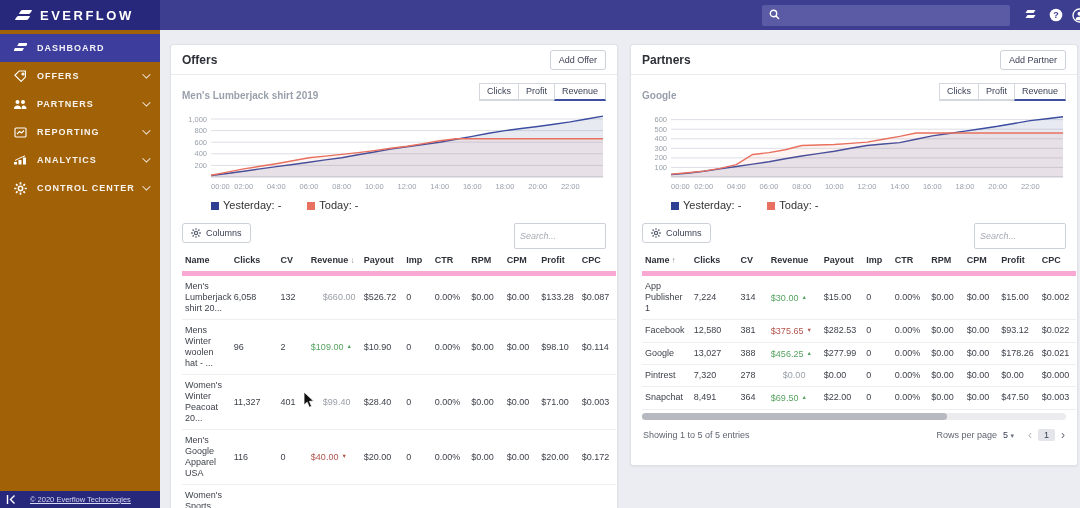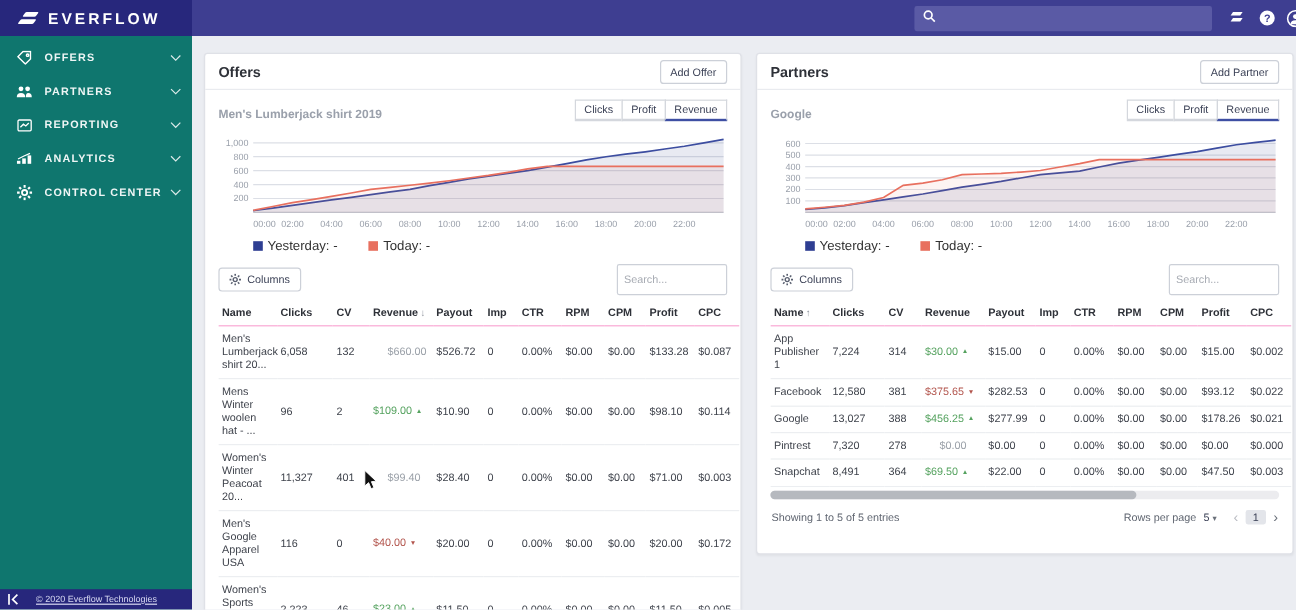--- a/index.html
+++ b/index.html
@@ -1,21 +1,21 @@
 <!DOCTYPE html>
 <html><head>
 <meta charset="utf-8">
 <style>
   * { box-sizing: border-box; margin: 0; padding: 0; }
   html,body { width:1080px; height:508px; overflow:hidden; }
   body { font-family:"Liberation Sans", sans-serif; background:#ebedf2; }
   .app { display:flex; width:1080px; height:508px; }
 
   
-  .sidebar { width:160px; height:508px; background:#0f766e; color:#fff; flex-shrink:0; position:relative; }
+  .sidebar { width:160px; height:508px; background:#a16207; color:#fff; flex-shrink:0; position:relative; }
   .logo-area { height:30px; background:#27277c; display:flex; align-items:center; padding-left:16px; }
   .logo-mark i { display:block; width:13px; height:4px; background:#fff; transform:skewX(-35deg); margin:2px 0; border-radius:1px; }
   .logo-mark i:first-child { margin-left:4px; width:11px; }
   .logo-text { font-size:13px; font-weight:bold; letter-spacing:2.5px; margin-left:9px; }
   .nav { padding-top:4px; }
   .nav-item { height:28px; display:flex; align-items:center; padding:0 12px 0 13px; font-size:9px; font-weight:bold; letter-spacing:1px; color:rgba(255,255,255,.93); cursor:pointer; }
   .nav-item.active { background:#3d3d9d; }
   .nav-icon { width:14px; height:14px; margin-right:10px; display:flex; align-items:center; justify-content:center; }
   .nav-icon svg { display:block; }
   .chev { margin-left:auto; width:6px; height:6px; border-right:1.5px solid rgba(255,255,255,.85); border-bottom:1.5px solid rgba(255,255,255,.85); transform:rotate(45deg) translateY(-2px); }
@@ -39,27 +39,27 @@
   .panel-title { font-size:12px; font-weight:bold; color:#2e3138; }
   .btn { border:1px solid #ccd0d8; border-radius:3px; background:#fff; font-size:9px; color:#3c4257; padding:4px 8px; cursor:pointer; font-family:inherit; }
   .chart-head { display:flex; justify-content:space-between; align-items:flex-end; padding:8px 11px 0; height:26px; }
   .chart-title { font-size:10px; font-weight:bold; color:#9aa0ab; }
   .tab-group { display:flex; }
   .tab { border:1px solid #d4d7dd; border-bottom:2px solid #d4d7dd; padding:2px 7px 3px; font-size:9px; color:#3c4257; background:#fff; margin-left:-1px; cursor:pointer; font-family:inherit; }
   .tab.active { border-bottom:2px solid #3e4fa3; }
   .chart-mount { padding:4px 6px 0; height:90px; }
   .legend { display:flex; gap:26px; padding:6px 12px 2px 40px; height:24px; font-size:11px; color:#333; align-items:center; }
   .legend-swatch { width:8px; height:8px; display:inline-block; margin-right:4px; vertical-align:-1px; }
-  .toolbar { display:flex; justify-content:space-between; align-items:center; padding:8px 11px 6px; height:34px; }
+  .toolbar { display:flex; justify-content:space-between; align-items:flex-start; padding:8px 11px 6px; height:34px; }
   .columns-btn { display:flex; align-items:center; gap:5px; }
-  .tbl-search { width:92px; height:18px; border:1px solid #ccd0d8; border-radius:2px; font-size:9px; padding:12px 5px; color:#666; outline:none; font-family:inherit; }
+  .tbl-search { width:92px; height:18px; border:1px solid #ccd0d8; border-radius:2px; font-size:9px; padding:12px 5px; color:#666; outline:none; font-family:inherit;font-style:italic; }
   .tbl-search::placeholder { color:#a7abb3; }
   .table-wrap { margin-left:11px; overflow:hidden; width:434px; }
   table { border-collapse:collapse; table-layout:fixed; width:470px; }
-  th { text-align:left; font-size:9px; font-weight:bold; color:#2e3138; padding:6px 3px; border-bottom:1px solid #f9a8d4; cursor:pointer; white-space:nowrap; }
+  th { text-align:left; font-size:9px; font-weight:bold; color:#2e3138; padding:6px 3px; border-bottom:5px solid #f9a8d4; cursor:pointer; white-space:nowrap; }
   td { text-align:left; font-size:9px; color:#3f434c; padding:5px 3px; border-bottom:1px solid #eceef1; vertical-align:middle; line-height:11px; }
   .sort-arr { color:#8a8f99; font-size:8px; margin-left:2px; }
   .rev-none { color:#9aa0a8;padding-left:12px; }
   .rev-up { color:#55a25f; }
   .rev-down { color:#b2544c; }
   .arr { font-size:5.5px; margin-left:3px; vertical-align:1.5px; }
   .hscroll { height:7px; background:#ececef; border-radius:4px; margin:3px 11px 0; position:relative; }
   .hscroll .thumb { position:absolute; left:0; top:0; height:7px; width:72%; background:#b6b9bf; border-radius:4px; cursor:pointer; }
   .panel-footer { display:flex; justify-content:space-between; align-items:center; padding:8px 12px 23px; font-size:9px; color:#5f6570; }
   .pf-right { display:flex; align-items:center; gap:6px; }
@@ -77,20 +77,31 @@
 
   <aside class="sidebar">
     <div class="logo-area">
       <span class="logo-mark">
           <i></i>
           <i></i>
         </span>
       <span class="logo-text">EVERFLOW</span>
     </div>
     <nav class="nav">
+      <div class="nav-item active">
+        <span class="nav-icon">
+            <svg width="13" height="10" viewBox="0 0 13 10">
+              <g fill="#fff">
+                <rect x="2" y="0" width="9" height="3" transform="skewX(-30)" transform-origin="center"></rect>
+                <rect x="1" y="5" width="9" height="3" transform="skewX(-30)" transform-origin="center"></rect>
+              </g>
+            </svg>
+          </span>
+        <span>DASHBOARD</span>
+      </div>
       <div class="nav-item">
         <span class="nav-icon">
             <svg width="13" height="12" viewBox="0 0 13 12" fill="none" stroke="#fff" stroke-width="1.2">
               <path d="M1 5.5 L5.5 1 H12 V7.5 L7.5 12 L1 5.5 Z" transform="scale(0.95)"></path>
               <circle cx="9" cy="4" r="1"></circle>
             </svg>
           </span>
         <span>OFFERS</span>
         <span class="chev"></span>
       </div>

